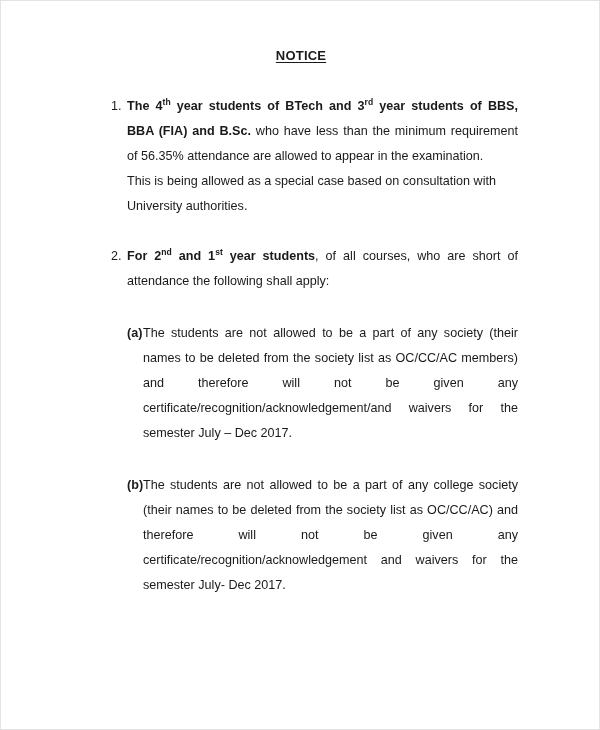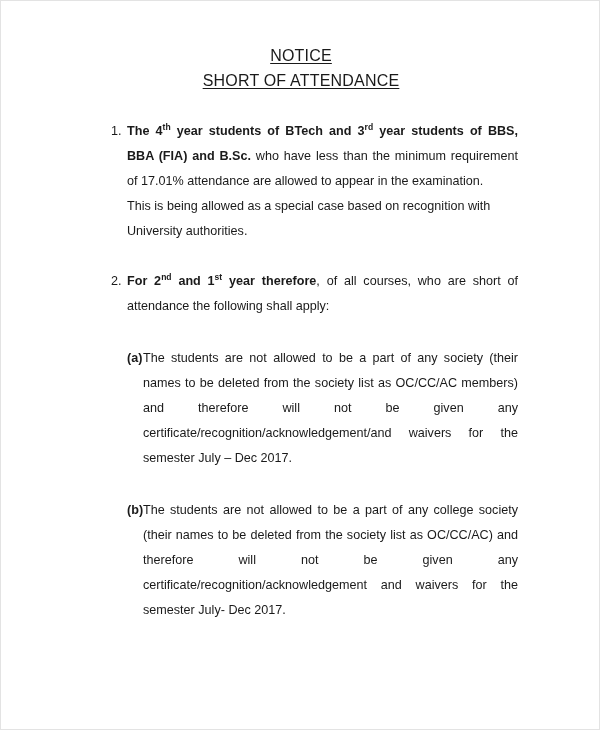--- a/index.html
+++ b/index.html
@@ -27,22 +27,22 @@
     width: 600px;
   }
 
   
   .title-block {
     text-align: center;
     margin-top: 42px;
   }
   .title-line {
     display: block;
-    font-weight: normal;
-    font-size: 16px;
+    font-weight: bold;
+    font-size: 13px;
     letter-spacing: 0.2px;
     line-height: 25px;
   }
   .title-line span.u {
     text-decoration: underline;
     text-underline-offset: 2px;
   }
 
   
   .num-item {
@@ -107,32 +107,31 @@
   }
 </style>
 </head>
 <body>
 
 <div class="page">
   <div class="doc-body">
 
     <div class="title-block">
       <div class="title-line"><span class="u">NOTICE</span></div>
-      <div class="title-line"><span class="u">SHORT OF ATTENDANCE</span></div>
     </div>
 
     <div class="num-item" id="item-1">
       <span class="marker">1.</span>
-      <p><b><span>The </span><span>4</span><sup>th</sup><span> year students of BTech and </span><span>3</span><sup>rd</sup><span> year students of BBS, BBA (FIA) and B.Sc.</span></b><span> who have less than the minimum requirement of 17.01% attendance are allowed to appear in the examination.</span></p>
-      <p class="nojust">This is being allowed as a special case based on recognition with University authorities.</p>
+      <p><b><span>The </span><span>4</span><sup>th</sup><span> year students of BTech and </span><span>3</span><sup>rd</sup><span> year students of BBS, BBA (FIA) and B.Sc.</span></b><span> who have less than the minimum requirement of 56.35% attendance are allowed to appear in the examination.</span></p>
+      <p class="nojust">This is being allowed as a special case based on consultation with University authorities.</p>
     </div>
 
     <div class="num-item" id="item-2">
       <span class="marker">2.</span>
-      <p><b><span>For </span><span>2</span><sup>nd</sup><span> and </span><span>1</span><sup>st</sup><span> year therefore</span></b><span>, of all courses, who are short of attendance the following shall apply:</span></p>
+      <p><b><span>For </span><span>2</span><sup>nd</sup><span> and </span><span>1</span><sup>st</sup><span> year students</span></b><span>, of all courses, who are short of attendance the following shall apply:</span></p>
     </div>
 
     <div class="sub-section" id="sub-a">
       <div class="sub-heading">
         <span class="letter">(a)</span>
       </div>
       <div class="sub-body">
         <p>The students are not allowed to be a part of any society (their names to be deleted from the society list as OC/CC/AC members) and therefore will not be given any certificate/recognition/acknowledgement/and waivers for the semester July – Dec 2017.</p>
       </div>
     </div>

